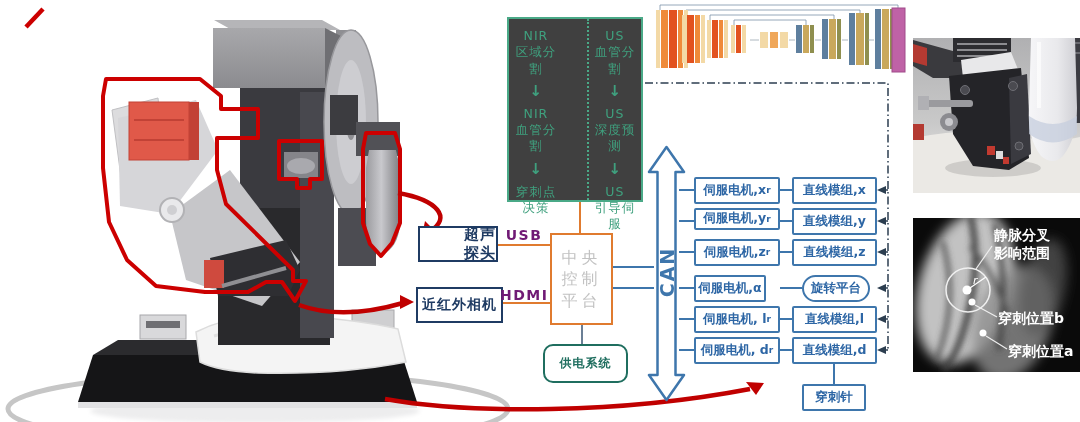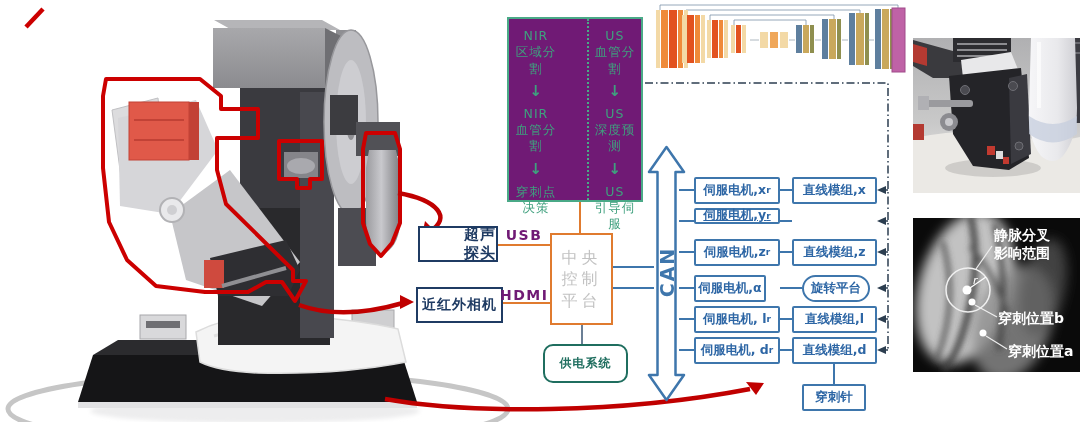--- a/index.html
+++ b/index.html
@@ -14,21 +14,21 @@
   .port-label{position:absolute;color:#701a75;font-weight:bold;font-size:14px;letter-spacing:1.5px;text-align:center;}
   .central{border:2.5px solid #e07b2f;color:#c2c2c2;font-size:16px;letter-spacing:4px;
            flex-direction:column;line-height:1.35;font-weight:500;}
   .power{border:2.5px solid #1f6e5f;color:#1f6e5f;font-weight:bold;font-size:12px;border-radius:10px;letter-spacing:1px;}
   .steel{border:2px solid #3e76ac;color:#2d66a5;font-weight:bold;font-size:12.5px;border-radius:2px;}
   .stadium{border-radius:14px;}
   .steel sub{font-size:9px;font-weight:bold;}
   .can-label{position:absolute;color:#3e76ac;font-weight:bold;font-size:19px;letter-spacing:2px;
              display:flex;align-items:center;justify-content:center;transform:rotate(-90deg);}
   
-  .pipeline{position:absolute;border:2px solid #4aa987;background:#701a75;display:flex;box-sizing:border-box;gap:24px;}
+  .pipeline{position:absolute;border:2px solid #4aa987;background:#404040;display:flex;box-sizing:border-box;gap:24px;}
   .pipe-col{width:50%;display:flex;flex-direction:column;align-items:center;padding-top:9px;box-sizing:border-box;}
   .pipe-col.right{border-left:2px dotted #4aa987;}
   .pipe-step{color:#3fa07e;font-size:12.5px;line-height:1.3;text-align:center;letter-spacing:1px;}
   .pipe-arrow{color:#3fa07e;font-size:15px;font-weight:bold;line-height:1;margin:7px 0;}
 </style>
 </head>
 <body>
 
 <div class="stage">
 
@@ -284,24 +284,25 @@
   <div class="node power" style="left:543px;top:344px;width:85px;height:39px;">供电系统</div>
 
   <div class="can-label" style="left:638px;top:254px;width:57px;height:36px;">CAN</div>
 
   <div class="node steel" style="left:694px;top:176.5px;width:86px;height:27px;">
     <span>伺服电机,x</span>
       <sub>r</sub>
     </div>
   <div class="node steel" style="left:792px;top:176.5px;width:85px;height:27px;">直线模组,x</div>
 
-  <div class="node steel" style="left:694px;top:207.5px;width:86px;height:16px;text-decoration:underline;">
+  <div class="node steel" style="left:694px;top:207.5px;width:86px;height:22px;">
     <span>伺服电机,y</span>
       <sub>r</sub>
     </div>
+  <div class="node steel" style="left:792px;top:207.5px;width:85px;height:27px;">直线模组,y</div>
 
   <div class="node steel" style="left:694px;top:238.5px;width:86px;height:27px;">
     <span>伺服电机,z</span>
       <sub>r</sub>
     </div>
   <div class="node steel" style="left:792px;top:238.5px;width:85px;height:27px;">直线模组,z</div>
 
   <div class="node steel" style="left:694px;top:274.5px;width:72px;height:27px;">
     <span>伺服电机,α</span>
     </div>

